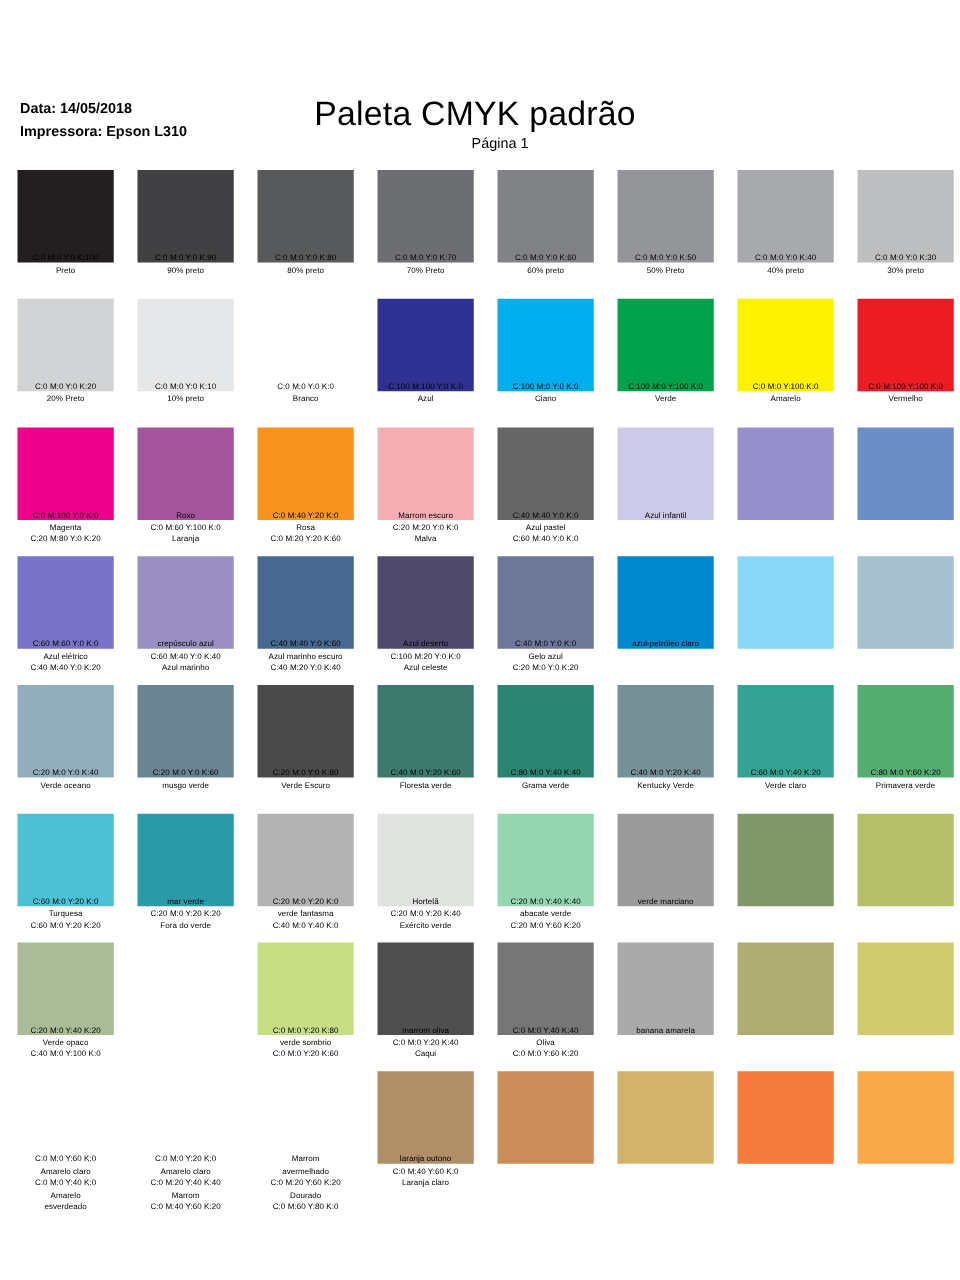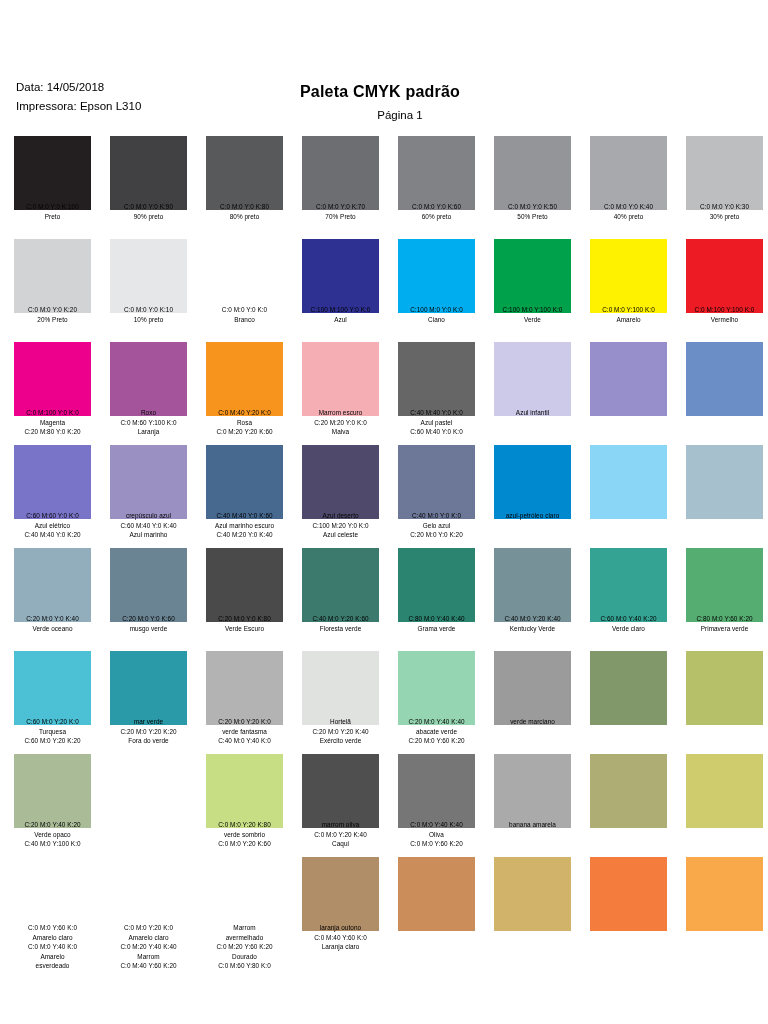--- a/index.html
+++ b/index.html
@@ -30,30 +30,31 @@
     width: 768px;
     height: 52px;
   }
   .meta {
     position: absolute;
     left: 16px;
     top: 0px;
     font-size: 11.5px;
     line-height: 19px;
     white-space: nowrap;
+    font-weight: bold;
   }
   .doc-title {
     position: absolute;
     left: 0;
     top: 0px;
     width: 760px;
     text-align: center;
-    font-size: 16px;
+    font-size: 27px;
     line-height: 27px;
-    font-weight: bold;
+    font-weight: normal;
     letter-spacing: 0.2px;
   }
   .page-num {
     position: absolute;
     left: 16px;
     top: 30px;
     width: 768px;
     text-align: center;
     font-size: 11.5px;
     line-height: 15px;

